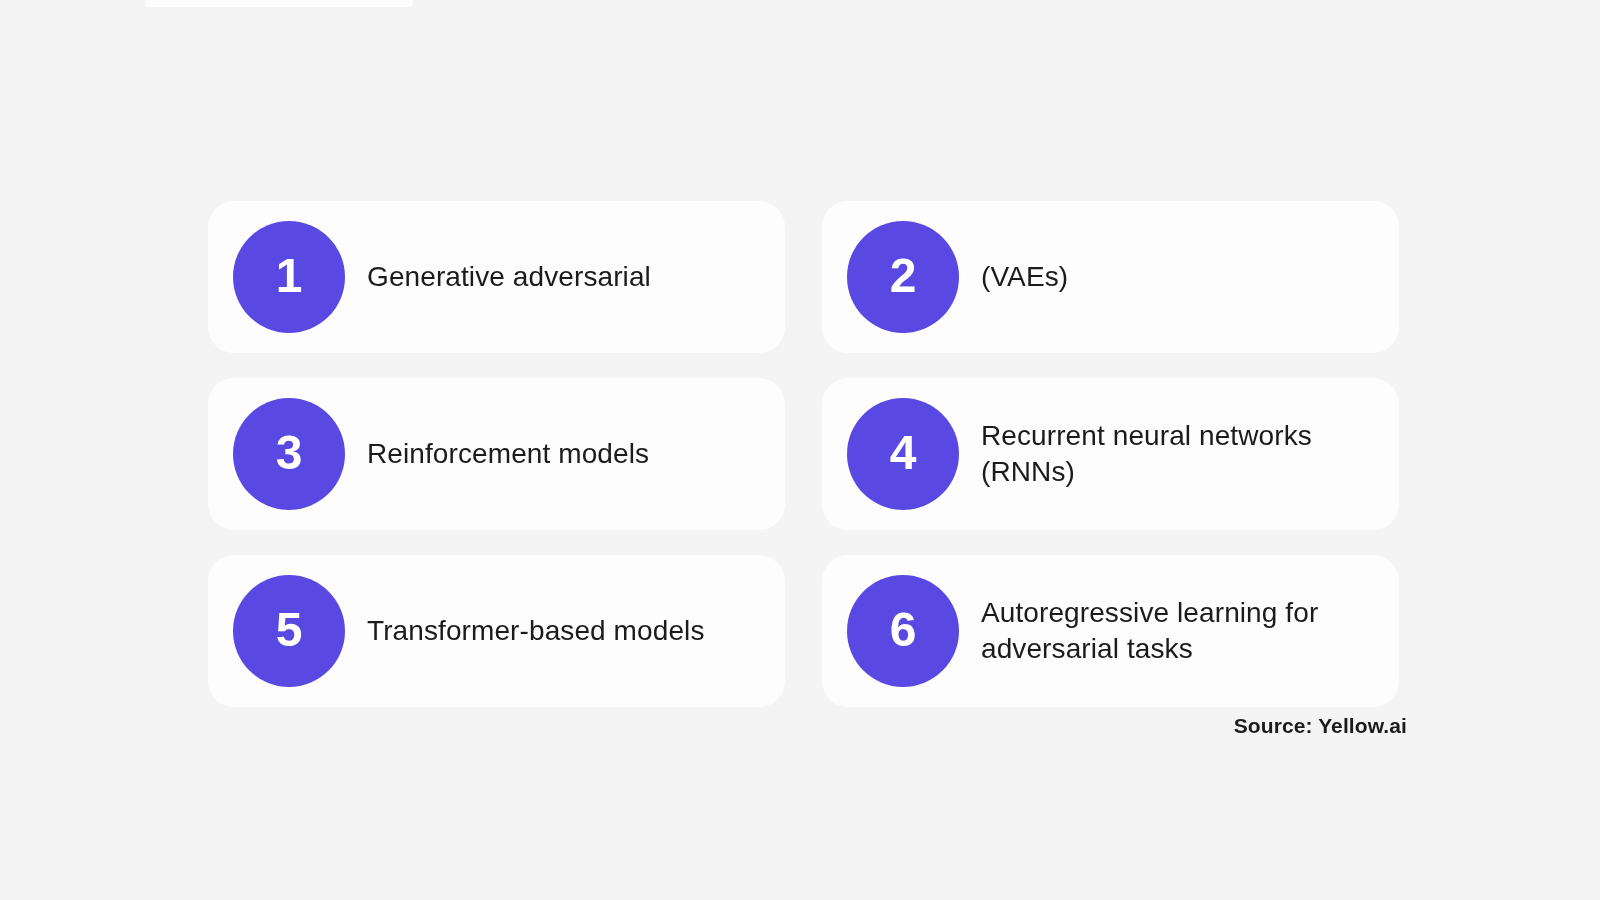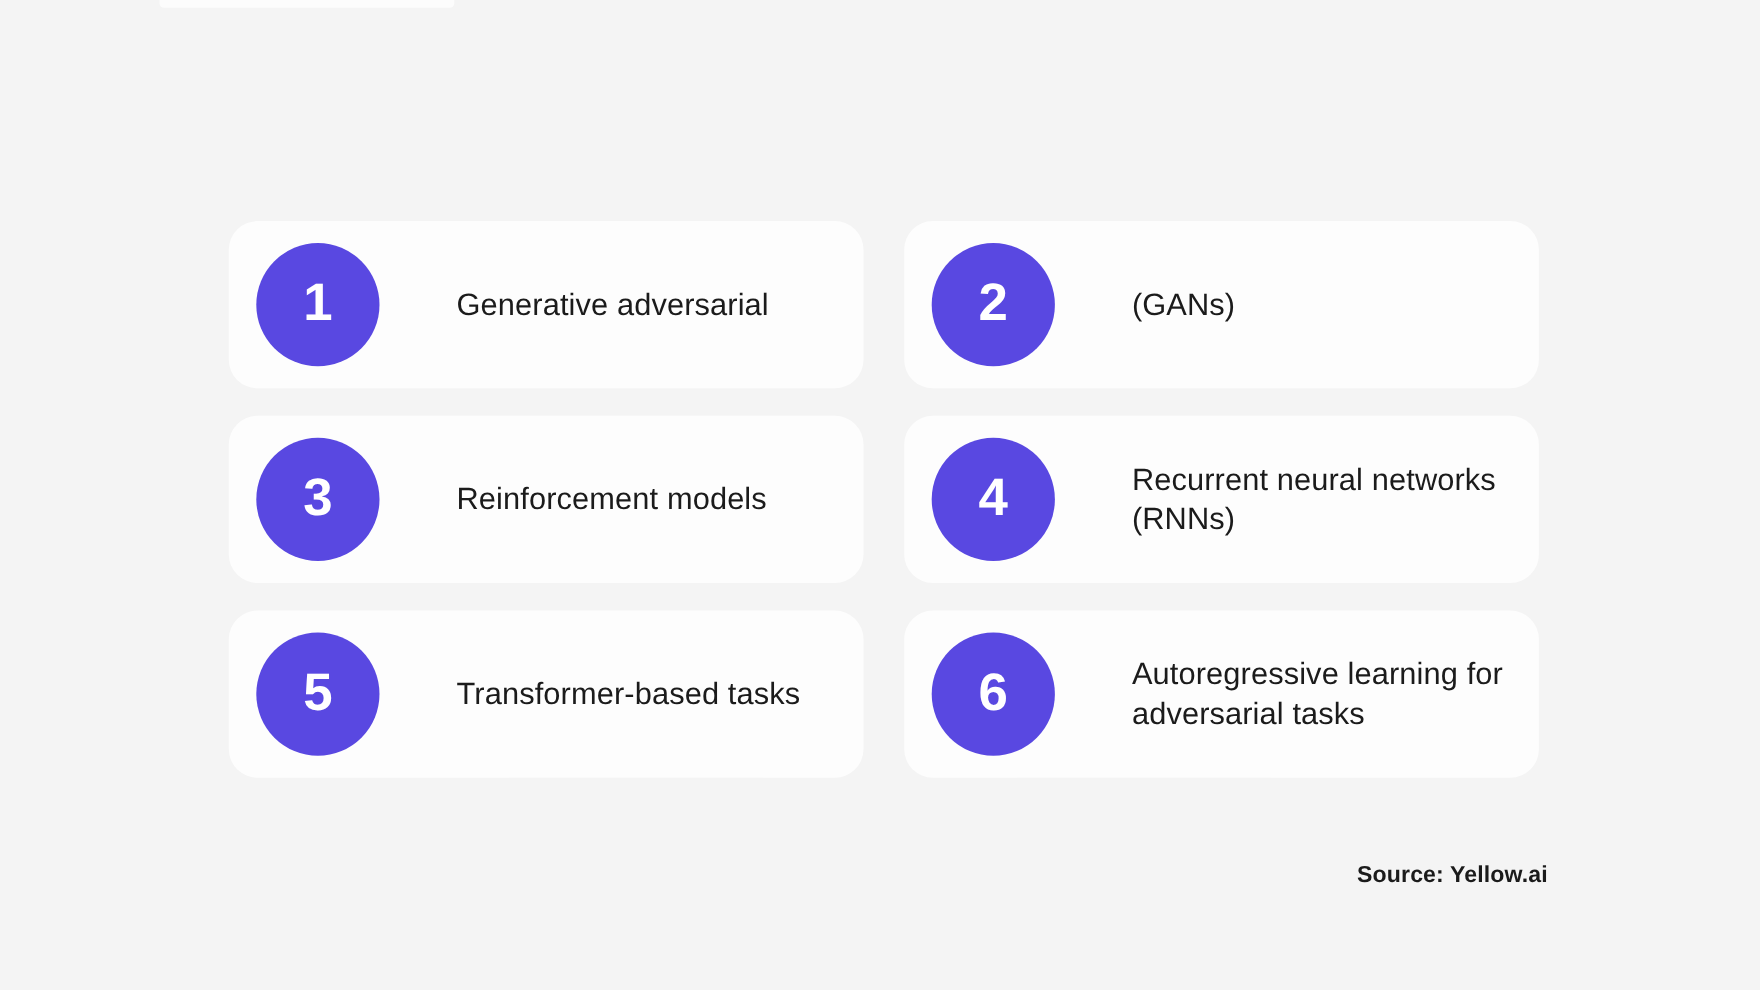--- a/index.html
+++ b/index.html
@@ -66,25 +66,24 @@
     font-size: 48px;
     font-weight: bold;
     line-height: 1;
     transform: translateY(-1px);
   }
   .card-label {
     font-size: 28px;
     line-height: 36px;
     color: var(--text);
     letter-spacing: 0.1px;
-    margin-left: 48px;
   }
   .source-credit {
     position: absolute;
-    top: 784px;
+    top: 714px;
     right: 193px;
     font-size: 21px;
     font-weight: bold;
     color: var(--text);
     letter-spacing: 0.1px;
     margin-left: 35px;
   }
 </style>
 </head>
 <body>
@@ -99,21 +98,21 @@
     <div class="card-label">
         <div>Generative adversarial</div>
       </div>
   </div>
 
   <div class="card">
     <div class="badge">
       <span class="badge-number">2</span>
     </div>
     <div class="card-label">
-        <div>(GANs)</div>
+        <div>(VAEs)</div>
       </div>
   </div>
 
   <div class="card">
     <div class="badge">
       <span class="badge-number">3</span>
     </div>
     <div class="card-label">
         <div>Reinforcement models</div>
       </div>
@@ -127,21 +126,21 @@
         <div>Recurrent neural networks</div>
         <div>(RNNs)</div>
       </div>
   </div>
 
   <div class="card">
     <div class="badge">
       <span class="badge-number">5</span>
     </div>
     <div class="card-label">
-        <div>Transformer-based tasks</div>
+        <div>Transformer-based models</div>
       </div>
   </div>
 
   <div class="card">
     <div class="badge">
       <span class="badge-number">6</span>
     </div>
     <div class="card-label">
         <div>Autoregressive learning for</div>
         <div>adversarial tasks</div>

